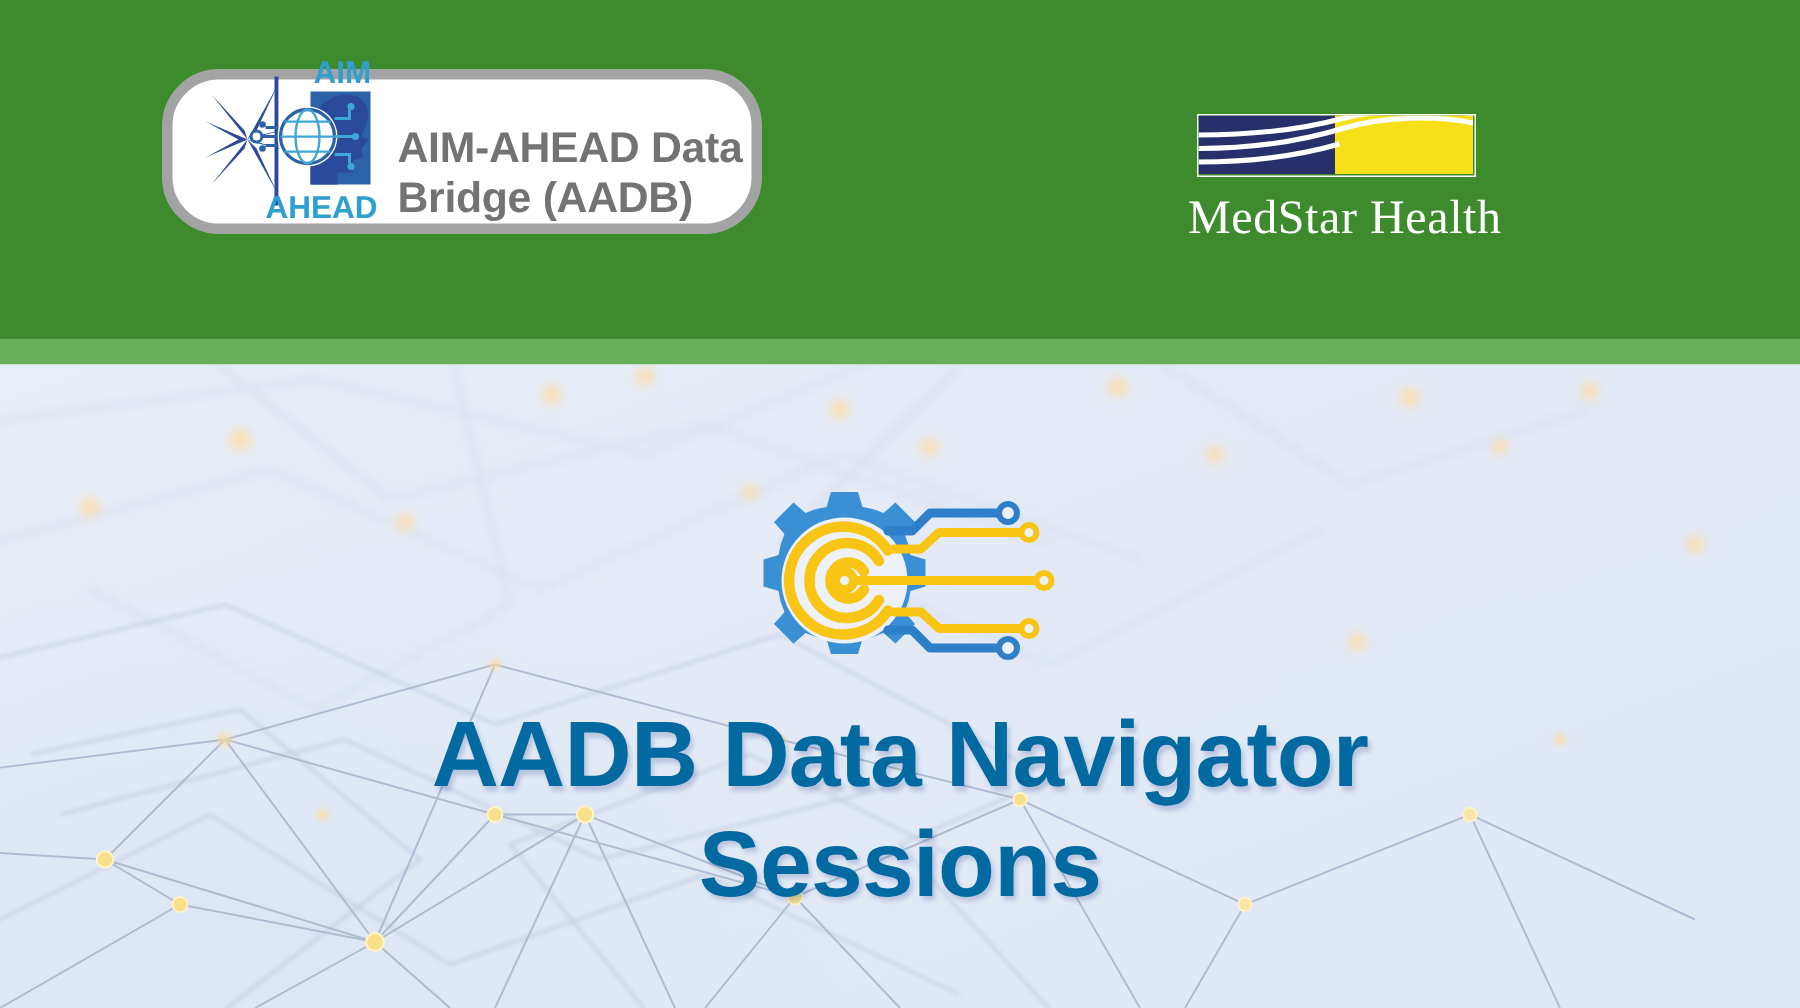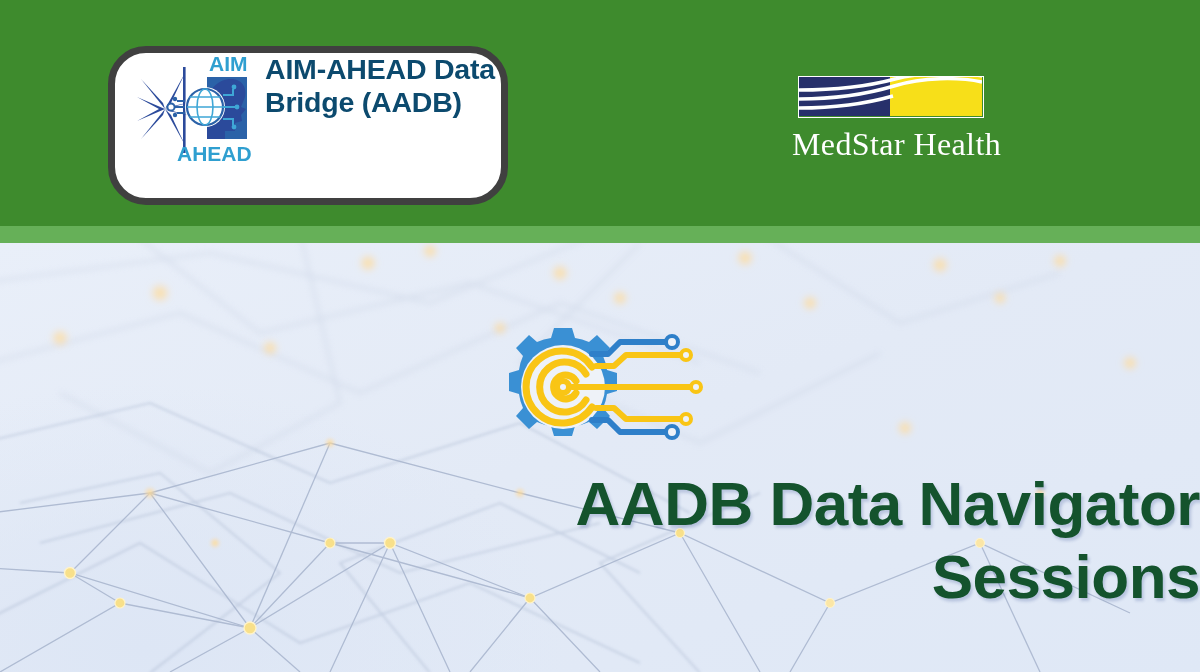--- a/index.html
+++ b/index.html
@@ -27,37 +27,37 @@
   .band-light {
     position: absolute; left: 0; top: 226px;
     width: 1200px; height: 17px;
     background: #66b058;
   }
 
   
   .badge {
     position: absolute;
     left: 108px; top: 46px;
-    width: 400px; height: 159px;
+    width: 400px; height: 110px;
     background: #ffffff;
-    border: 7px solid #404040;
+    border: 7px solid #a3a3a3;
     border-radius: 38px;
     box-sizing: border-box;
     display: flex;
-    align-items: flex-start;
+    align-items: flex-end;
   }
   .badge-mark {
     width: 132px; height: 112px;
     margin-left: 10px;
     flex: none;
     position: relative;
   }
   .badge-text {
     margin-left: 8px;
-    color: #0c4a6e;
+    color: #737373;
     font-size: 28.5px;
     font-weight: bold;
     line-height: 1.16;
     letter-spacing: -0.2px;
     white-space: pre-line;
   }
 
   
   .medstar {
     position: absolute;
@@ -97,22 +97,22 @@
     position: absolute;
     left: 496px; top: 328px;
     width: 212px; height: 118px;
   }
 
   
   .title {
     position: absolute;
     left: 0; top: 467px;
     width: 1200px;
-    text-align: right;
-    color: #14532d;
+    text-align: center;
+    color: #0369a1;
     font-size: 62px;
     font-weight: bold;
     line-height: 1.18;
     letter-spacing: -0.5px;
     text-shadow: 2px 3px 3px rgba(40,70,140,0.22);
     white-space: pre-line;
   }
 </style>
 </head>
 <body>

